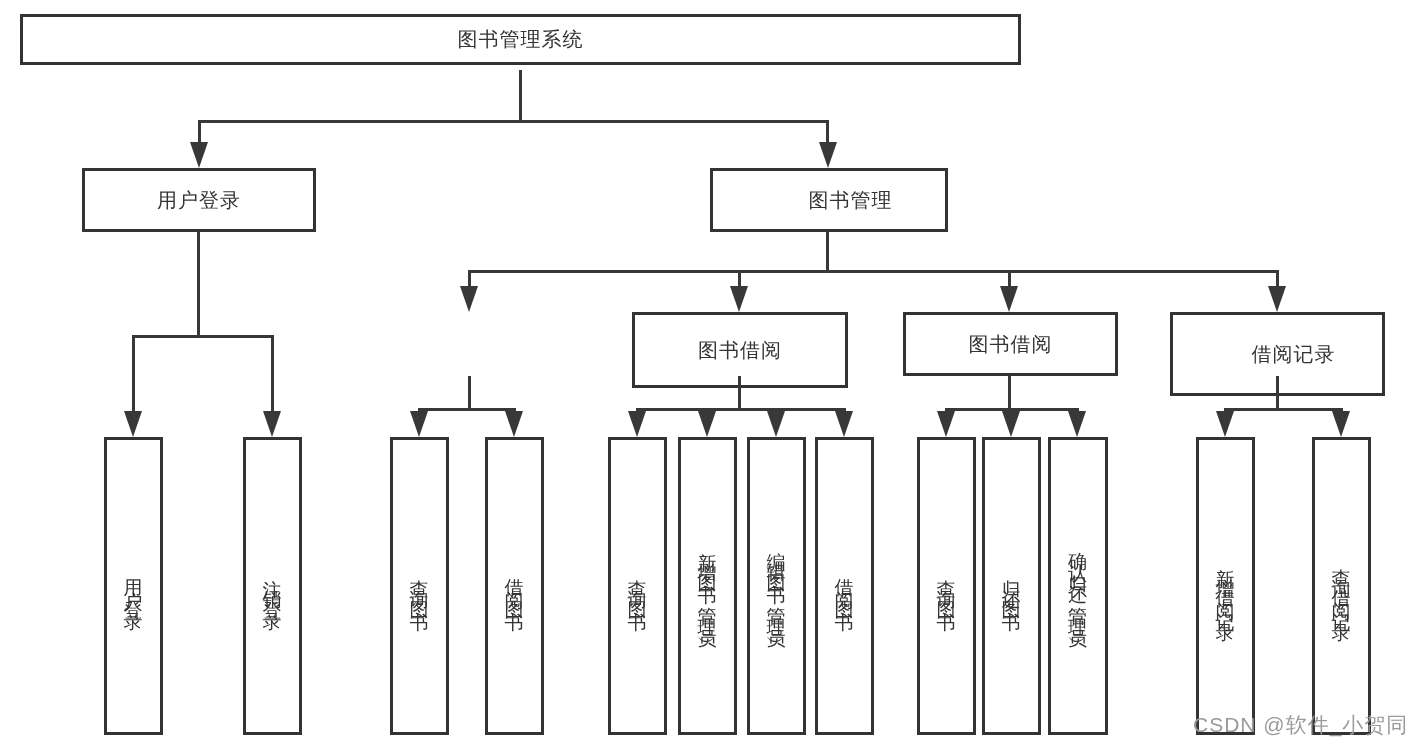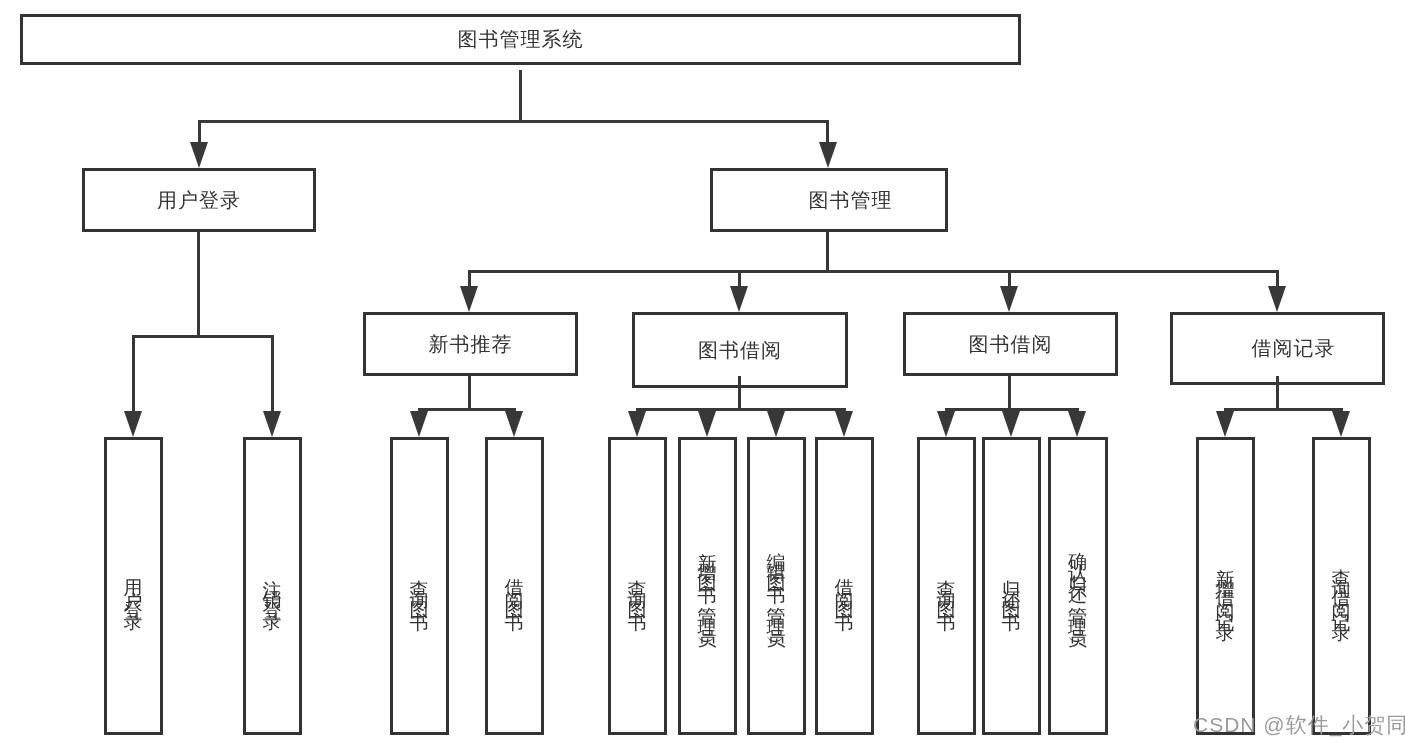--- a/index.html
+++ b/index.html
@@ -82,30 +82,27 @@
   <div class="hline" style="left:468px; top:270px; width:811px; height:3px;"></div>
   <div class="vline" style="left:468px; top:270px; width:3px; height:20px;"></div>
   <div class="arrow" style="left:460px; top:286px;"></div>
   <div class="vline" style="left:738px; top:270px; width:3px; height:20px;"></div>
   <div class="arrow" style="left:730px; top:286px;"></div>
   <div class="vline" style="left:1008px; top:270px; width:3px; height:20px;"></div>
   <div class="arrow" style="left:1000px; top:286px;"></div>
   <div class="vline" style="left:1276px; top:270px; width:3px; height:20px;"></div>
   <div class="arrow" style="left:1268px; top:286px;"></div>
 
-  <div class="box hbox" style="left:363px; top:312px; width:215px; height:64px;">
-    <span>新书推荐</span>
-  </div>
   <div class="box hbox" style="left:632px; top:312px; width:216px; height:76px;">
     <span>图书借阅</span>
   </div>
   <div class="box hbox" style="left:903px; top:312px; width:215px; height:64px;">
     <span>图书借阅</span>
   </div>
-  <div class="box hbox" style="left:1170px; top:312px; width:215px; height:73px;padding-left:32px;">
+  <div class="box hbox" style="left:1170px; top:312px; width:215px; height:84px;padding-left:32px;">
     <span>借阅记录</span>
   </div>
 
   <div class="vline" style="left:468px; top:376px; width:3px; height:32px;"></div>
   <div class="hline" style="left:418px; top:408px; width:98px; height:3px;"></div>
   <div class="vline" style="left:418px; top:408px; width:3px; height:10px;"></div>
   <div class="arrow" style="left:410px; top:411px;"></div>
   <div class="vline" style="left:513px; top:408px; width:3px; height:10px;"></div>
   <div class="arrow" style="left:505px; top:411px;"></div>
 

